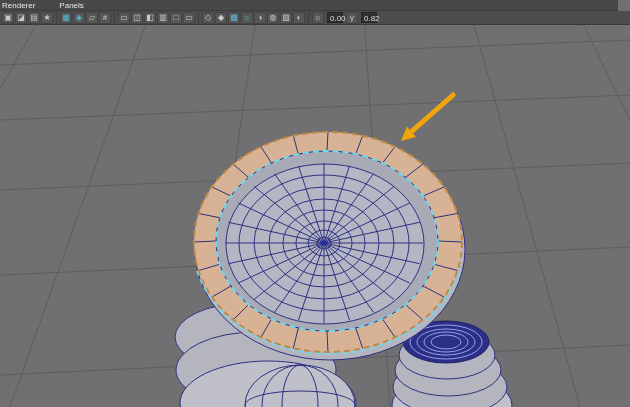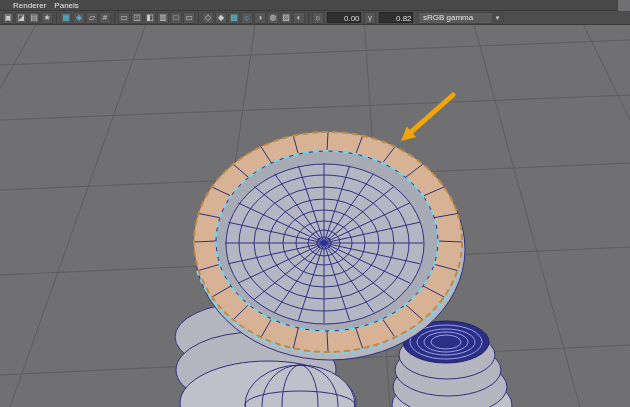--- a/index.html
+++ b/index.html
@@ -5,32 +5,32 @@
   :root{
     --c-viewport-bg:#707072; --c-grid-line:#5e5e60; --c-wireframe:#2e3180;
     --c-selection-face:#d8b294; --c-selection-edge-outer:#c08a45; --c-selection-edge-inner:#6fdbef;
     --c-arrow:#f2a50a; --c-mesh-fill:#b4b5bf; --c-mesh-fill-light:#bfc0ca;
     --c-bowl-floor:#b4b7c3; --c-bowl-wall:#a8aab6; --c-dense-rings-fill:#2c2f86;
   }
   html,body{margin:0;padding:0}
   body{width:630px;height:407px;position:relative;overflow:hidden;
        font-family:"Liberation Sans",sans-serif;background:var(--c-viewport-bg)}
   .menubar{position:absolute;top:0;left:0;right:12px;height:11px;background:#484848;
-           border-bottom:1px solid #3a3a3a;display:flex;align-items:center;gap:8px;
-           padding:0 13px;box-sizing:border-box;z-index:3}
+           border-bottom:1px solid #3a3a3a;display:flex;align-items:center;gap:24px;
+           padding:0 2px;box-sizing:border-box;z-index:3}
   .menu-item{font-size:8px;color:#e6e6e6;line-height:11px;cursor:default}
   .toolbar{position:absolute;top:11px;left:0;right:0;height:14px;background:#4d4d4d;
            border-bottom:1px solid #393939;display:flex;align-items:center;gap:1px;
            padding:0 2px;box-sizing:border-box;z-index:3}
   .tb-icons{display:flex;align-items:center;gap:1px}
   .tb-icon{width:12px;height:12px;background:#565656;border:1px solid #434343;box-sizing:border-box;
            color:#c9c9c9;font-size:8px;line-height:10px;text-align:center;border-radius:1px;overflow:hidden}
   .tb-sep{width:1px;height:12px;background:#3e3e3e;margin:0 2px}
   .tb-field{width:16px;height:11px;background:#2f2f2f;color:#dddddd;font-size:8px;line-height:11px;
-            padding:0 16px;border:1px solid #262626;box-sizing:border-box;margin:0 2px}
+            padding:0 2px;border:1px solid #262626;box-sizing:border-box;margin:0 2px}
   .tb-dropdown{height:12px;width:86px;background:#5a5a5a;border:1px solid #474747;box-sizing:border-box;
                color:#e2e2e2;font-size:8px;display:flex;align-items:center;justify-content:space-between;
                padding-left:4px;margin-left:2px}
   .dd-arrow{width:11px;height:100%;background:#4a4a4a;color:#cccccc;font-size:6px;
             display:flex;align-items:center;justify-content:center}
   .viewport{position:absolute;top:25px;left:0;right:0;bottom:0;background:var(--c-viewport-bg)}
   #grid line{stroke:var(--c-grid-line);stroke-width:1}
   .wire{stroke:var(--c-wireframe);stroke-width:1;fill:none}
   #spokes line,#ticks line{stroke:var(--c-wireframe);stroke-width:1}
   #rings ellipse{stroke:var(--c-wireframe);stroke-width:1;fill:none}
@@ -69,24 +69,20 @@
       <div class="tb-icon">◑</div>
       <div class="tb-icon">◍</div>
       <div class="tb-icon">▨</div>
       <div class="tb-icon">◐</div>
       <div class="tb-sep"></div>
     </div>
   <div class="tb-icon">☼</div>
   <div class="tb-field">0.00</div>
   <div class="tb-icon">γ</div>
   <div class="tb-field">0.82</div>
-  <div class="tb-dropdown">
-    <span>sRGB gamma</span>
-    <span class="dd-arrow">▼</span>
-  </div>
 </div>
 
 <div class="viewport">
 <svg width="630" height="382" viewBox="0 0 630 382">
 
   <g id="grid">
     <line x1="0" y1="40" x2="630" y2="15"></line>
     <line x1="0" y1="95" x2="630" y2="70"></line>
     <line x1="0" y1="165" x2="630" y2="138"></line>
     <line x1="0" y1="250" x2="630" y2="222"></line>

